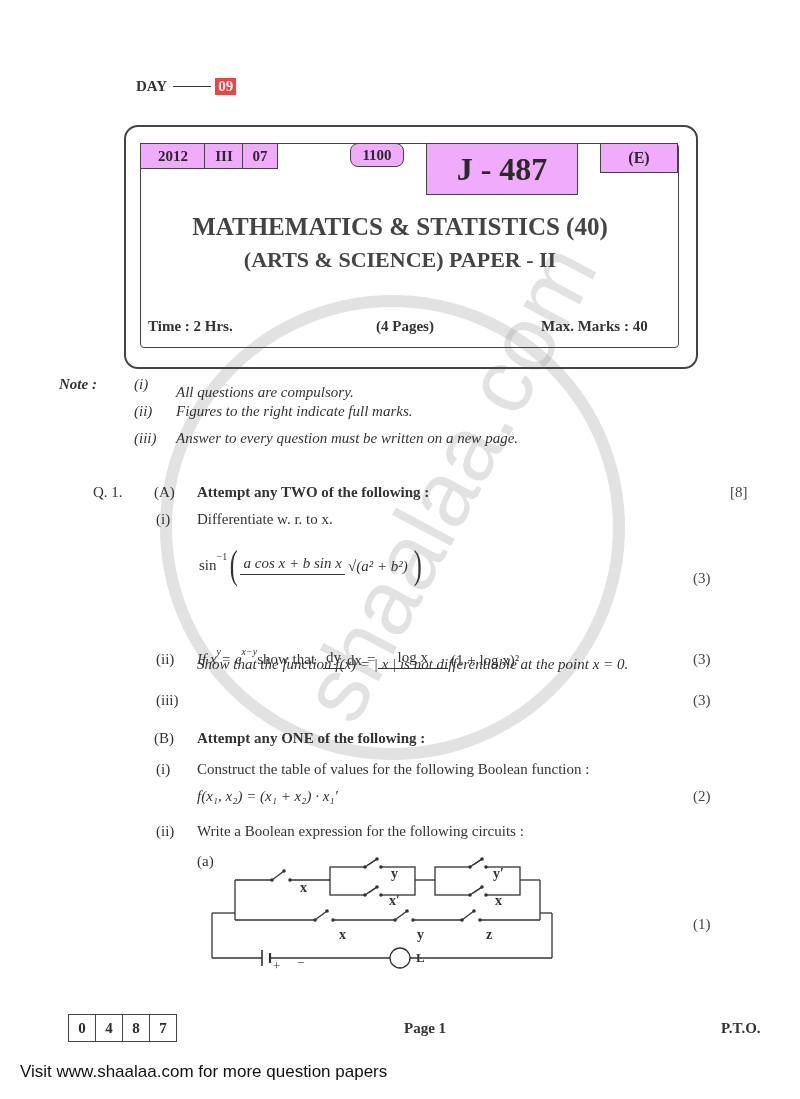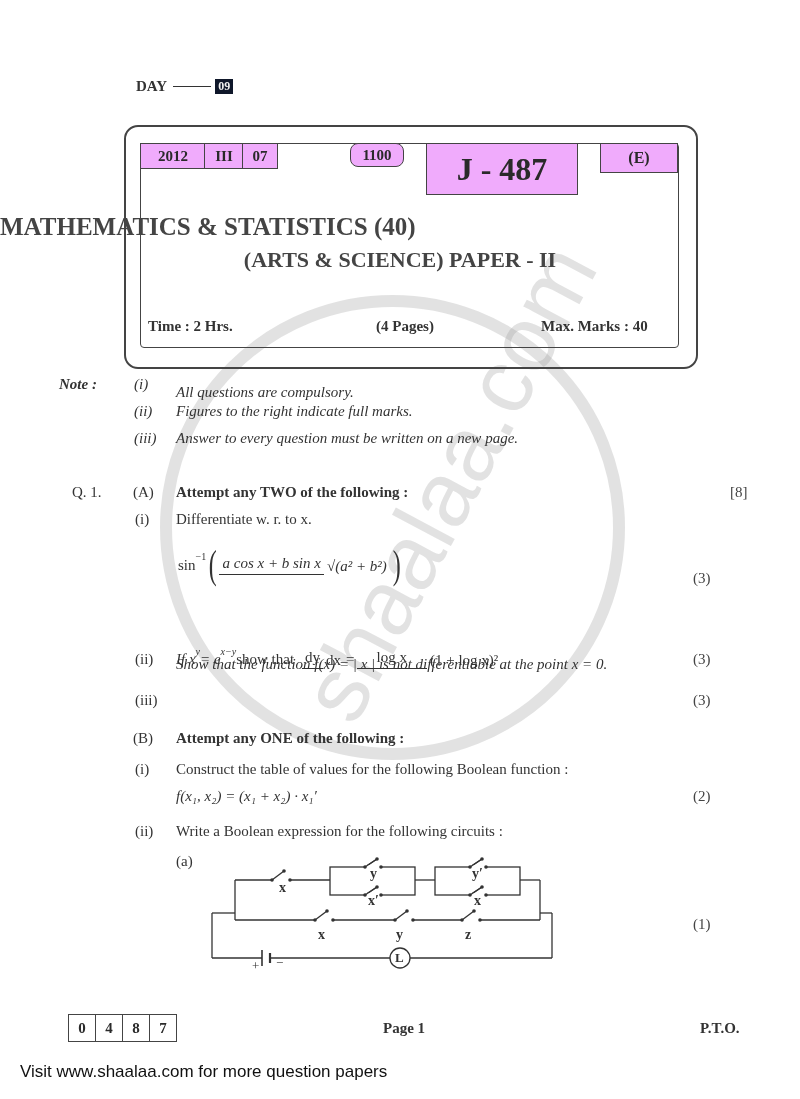--- a/index.html
+++ b/index.html
@@ -5,35 +5,35 @@
   html, body { margin:0; padding:0; }
   body { width:800px; height:1099px; background:#fff; position:relative; overflow:hidden;
          font-family:"Liberation Serif", serif; color:#2a2a2a; }
   .abs { position:absolute; }
   .b { font-weight:bold; }
   .it { font-style:italic; }
 
   
   .day { left:136px; top:78px; font-size:15px; font-weight:bold; color:#333; display:flex; align-items:center; }
   .day .dash { display:inline-block; width:38px; border-top:1.5px solid #333; margin:0 4px 0 6px; }
-  .day .dayno { background:#0f172a; color:#eee; padding:0 3px; font-size:12px; }
+  .day .dayno { background:#ef4444; color:#eee; padding:0 3px; font-size:15px; }
 
   
   .outer { left:124px; top:125px; width:570px; height:240px; border:2px solid #444; border-radius:14px; }
   .inner { left:140px; top:143px; width:537px; height:203px; border:1.5px solid #444; border-radius:4px; }
   .cell { border:1.5px solid #444; font-weight:bold; font-size:15px; display:flex; align-items:center; justify-content:center; background:#f0abfc; }
-  .title1 { left:0; width:800px; top:213px; font-size:25px; font-weight:bold; color:#444; }
+  .title1 { left:0; width:800px; top:213px; text-align:center; font-size:25px; font-weight:bold; color:#444; }
   .title2 { left:0; width:800px; top:247px; text-align:center; font-size:22px; font-weight:bold; color:#444; }
   .meta { top:318px; font-size:15px; font-weight:bold; color:#333; }
 
   
   .note { font-size:15px; font-style:italic; color:#333; }
 
   
-  .q { font-size:15px; color:#333; }
+  .q { font-size:15px; color:#333;margin-left:21px; }
   .marks { font-size:15px; color:#444; }
   .frac { display:inline-flex; flex-direction:row; align-items:center; vertical-align:middle; }
   .frac .num { padding:0 3px 2px; border-bottom:1px solid #333; }
   .frac .den { padding:2px 3px 0; }
   .paren { font-size:40px; font-weight:100; vertical-align:middle; line-height:1; transform:scaleX(0.6); display:inline-block; }
 
   .watermark { left:160px; top:295px; width:465px; height:465px; border:12px solid rgba(150,150,150,0.28); border-radius:50%; box-sizing:border-box; }
   .wm-text { left:215px; top:475px; font-family:"Liberation Sans", sans-serif; font-size:92px; color:rgba(150,150,150,0.28); transform:rotate(-62deg); transform-origin:center; width:420px; text-align:center; }
 
   .footer-box { display:flex; border:1.5px solid #444; top:1014px; left:68px; height:26px; }

